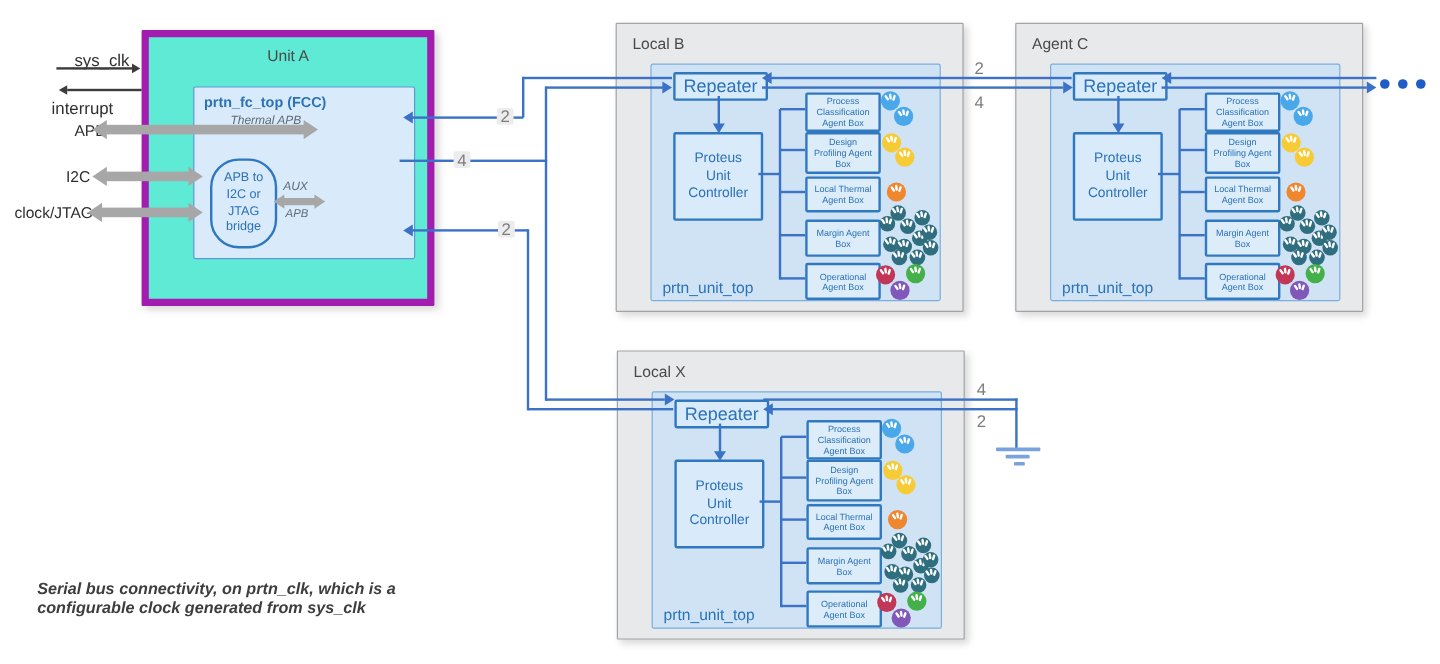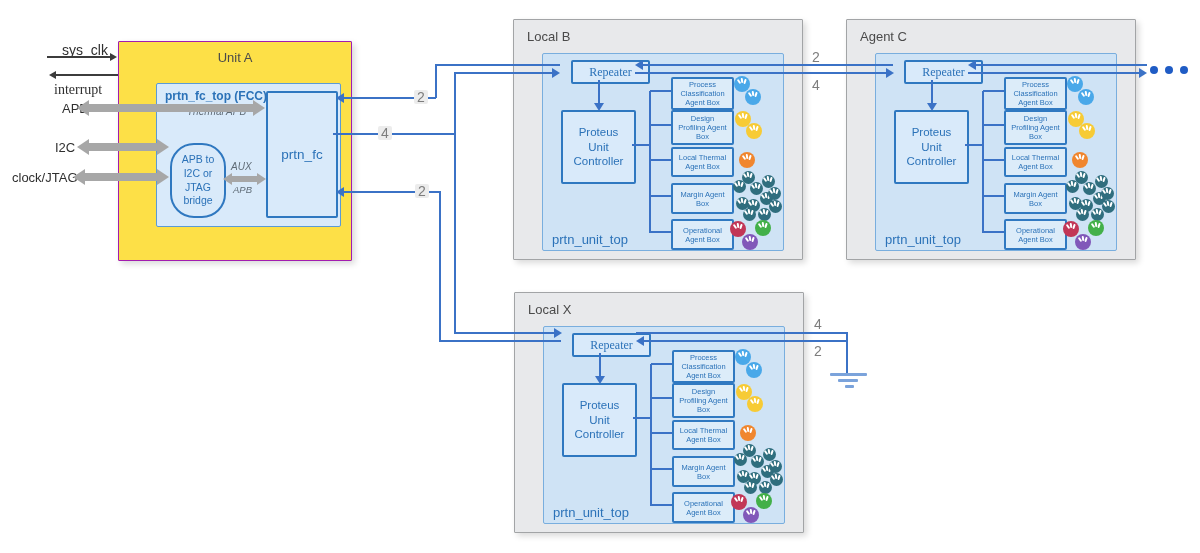--- a/index.html
+++ b/index.html
@@ -22,36 +22,36 @@
   .bhead-l{border-width:8px 12px 8px 0;border-color:transparent #a7a7a7 transparent transparent;}
   .bhead-r{border-width:8px 0 8px 12px;border-color:transparent transparent transparent #a7a7a7;}
   .bhead-sm-l{border-width:6px 9px 6px 0;border-color:transparent #a7a7a7 transparent transparent;}
   .bhead-sm-r{border-width:6px 0 6px 9px;border-color:transparent transparent transparent #a7a7a7;}
   
   .tline{position:absolute;background:#3c3c3c;height:2px;z-index:5;}
   .tarr{position:absolute;width:0;height:0;border-style:solid;z-index:5;}
   .tarr-r{border-width:4px 0 4px 7px;border-color:transparent transparent transparent #3c3c3c;}
   .tarr-l{border-width:4px 7px 4px 0;border-color:transparent #3c3c3c transparent transparent;}
   
-  .gray-unit{position:absolute;background:#fde047;border:1px solid #a21caf;border-radius:1px;
-             box-shadow:3px 3px 6px rgba(0,0,0,.15);z-index:1;margin-top:16px;}
+  .gray-unit{position:absolute;background:#5eead4;border:6px solid #a21caf;border-radius:1px;
+             box-shadow:3px 3px 6px rgba(0,0,0,.15);z-index:1;}
   .unit-title{position:absolute;font-size:13px;color:#4a4a4a;z-index:4;}
   .blue-panel{position:absolute;background:#d9eafa;border:1px solid #5b9bd5;border-radius:2px;z-index:2;}
   .blue-box{position:absolute;background:#d9eafa;border:2px solid #2f78c0;border-radius:2px;z-index:3;
             display:flex;align-items:center;justify-content:center;text-align:center;
             color:#2b72b8;white-space:pre-line;}
   .sig-label{position:absolute;font-size:13px;color:#2f2f2f;z-index:5;}
   .ital{position:absolute;font-style:italic;color:#5f6b76;z-index:4;}
   
   .unit{position:absolute;width:288px;height:239px;background:#e8e9eb;border:1px solid #a2a4a6;
         border-radius:1px;box-shadow:3px 3px 6px rgba(0,0,0,.15);z-index:1;}
   .unit .panel{position:absolute;left:28px;top:33px;width:240px;height:196px;background:#cfe3f5;
                border:1px solid #79aede;border-radius:2px;}
   .unit .u-title{position:absolute;left:13px;top:9px;font-size:13px;color:#4a4a4a;}
-  .unit .repeater{position:absolute;left:57px;top:40px;width:75px;height:20px;font-size:12px;font-family:Liberation Serif, serif;}
+  .unit .repeater{position:absolute;left:47px;top:40px;width:75px;height:20px;font-size:15px;}
   .unit .puc{position:absolute;left:47px;top:90px;width:71px;height:70px;font-size:11.5px;line-height:1.3;}
   .unit .repv{position:absolute;left:84px;top:60px;width:2px;height:24px;background:#3b72c6;z-index:4;}
   .unit .repa{position:absolute;left:80px;top:83px;z-index:4;}
   .unit .busv{position:absolute;left:135px;top:71px;width:2px;height:142px;background:#3b72c6;z-index:3;}
   .unit .pconn{position:absolute;left:118px;top:124px;width:18px;height:2px;background:#3b72c6;z-index:3;}
   .unit .stub{position:absolute;left:136px;width:21px;height:2px;background:#3b72c6;z-index:3;}
   .unit .agent{position:absolute;left:157px;width:59px;background:#dcecf9;border:2px solid #3079c1;
                border-radius:2px;display:flex;align-items:center;justify-content:center;text-align:center;
                color:#2b72b8;font-size:7.5px;line-height:1.2;white-space:pre-line;z-index:4;}
   .unit .footer{position:absolute;left:38px;top:212px;font-size:13px;color:#2b72b8;}
@@ -74,36 +74,35 @@
 
   <div class="gray-unit" style="left:118px;top:25px;width:232px;height:218px;">
     <div class="unit-title" style="left:0;top:8px;width:100%;text-align:center;">Unit A</div>
     <div class="blue-panel" style="left:37px;top:41px;width:183px;height:142px;"></div>
     <div class="abs" style="left:46px;top:47px;font-size:12px;font-weight:bold;color:#2b72b8;z-index:4;">prtn_fc_top (FCC)</div>
     <div class="ital" style="left:68px;top:64px;font-size:10px;">Thermal APB</div>
     <div class="blue-box" style="left:51px;top:101px;width:52px;height:71px;font-size:10.5px;line-height:1.3;border-radius:24px;">APB to
 I2C or
 JTAG
 bridge</div>
-    <div class="blue-box" style="left:147px;top:49px;width:68px;height:123px;font-size:13.5px;">prtn_fc</div>
     <div class="ital" style="left:112px;top:119px;font-size:10px;">AUX</div>
     <div class="ital" style="left:114px;top:142px;font-size:9.5px;">APB</div>
 
     <div class="barrow" style="left:111px;top:134px;width:28px;height:6px;"></div>
     <div class="bhead bhead-sm-l" style="left:104px;top:131px;"></div>
     <div class="bhead bhead-sm-r" style="left:138px;top:131px;"></div>
   </div>
 
   <div class="sig-label" style="left:62px;top:42px;font-size:14px;">sys_clk</div>
   <div class="tline" style="left:47px;top:56px;width:64px;"></div>
   <div class="tarr tarr-r" style="left:110px;top:53px;"></div>
 
   <div class="tline" style="left:56px;top:74px;width:62px;"></div>
   <div class="tarr tarr-l" style="left:49px;top:71px;"></div>
-  <div class="sig-label" style="left:54px;top:82px;font-size:14px;font-family:Liberation Serif, serif;">interrupt</div>
+  <div class="sig-label" style="left:43px;top:82px;font-size:14px;">interrupt</div>
 
   <div class="sig-label" style="left:62px;top:101px;">APB</div>
   <div class="barrow" style="left:88px;top:104px;width:166px;height:8px;"></div>
   <div class="bhead bhead-l" style="left:77px;top:100px;"></div>
   <div class="bhead bhead-r" style="left:253px;top:100px;"></div>
 
   <div class="sig-label" style="left:55px;top:140px;">I2C</div>
   <div class="barrow" style="left:88px;top:143px;width:70px;height:8px;"></div>
   <div class="bhead bhead-l" style="left:77px;top:139px;"></div>
   <div class="bhead bhead-r" style="left:157px;top:139px;"></div>
@@ -527,13 +526,15 @@
   <div class="edot" style="left:1180px;top:66px;"></div>
 
   <span class="busnum bg" style="left:414px;top:90px;">2</span>
   <span class="busnum bg" style="left:378px;top:126px;">4</span>
   <span class="busnum bg" style="left:415px;top:184px;">2</span>
   <span class="busnum" style="left:812px;top:50px;">2</span>
   <span class="busnum" style="left:812px;top:78px;">4</span>
   <span class="busnum" style="left:814px;top:317px;">4</span>
   <span class="busnum" style="left:814px;top:344px;">2</span>
 
+  <div id="caption">Serial bus connectivity, on prtn_clk, which is a
+configurable clock generated from sys_clk</div>
 </div>
 
 </body></html>

